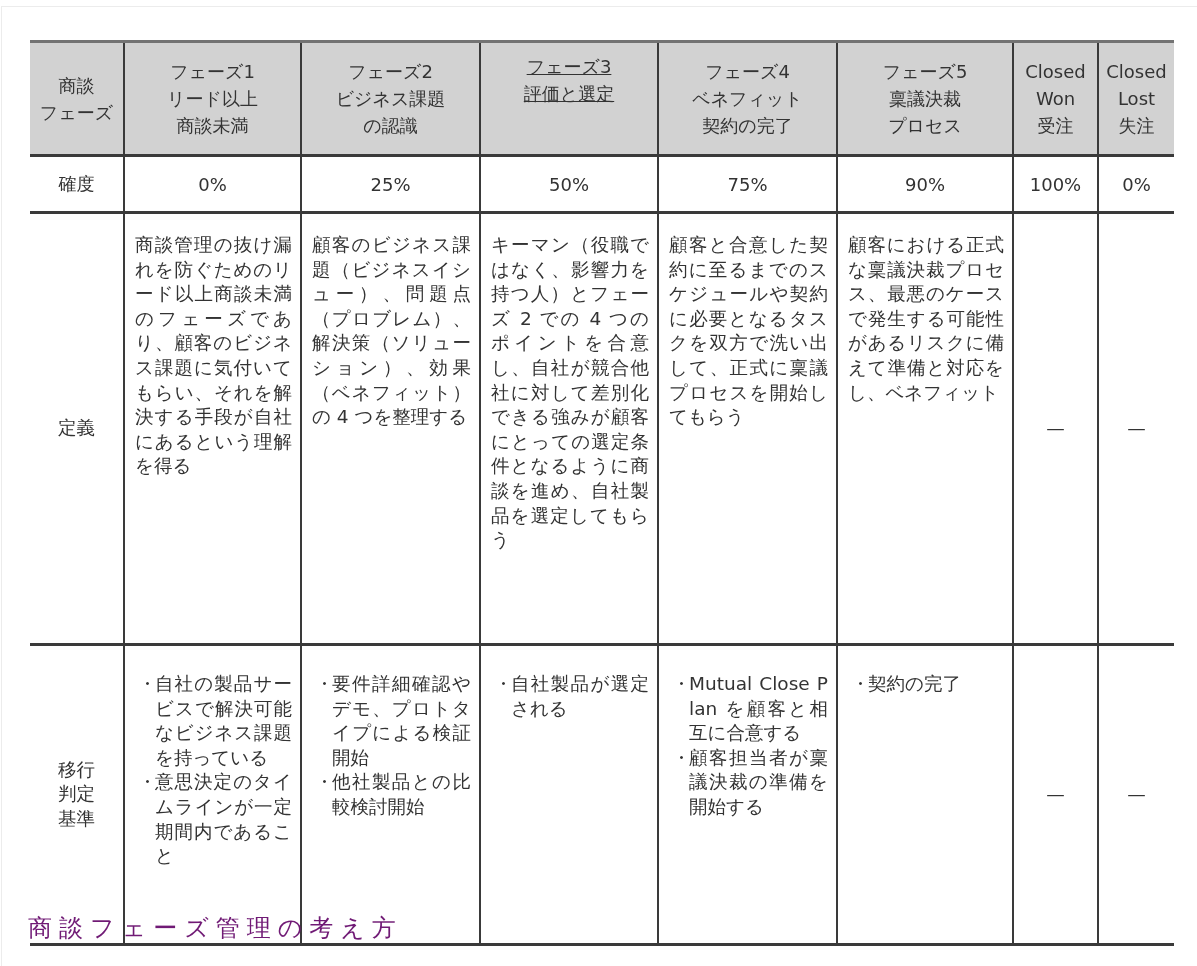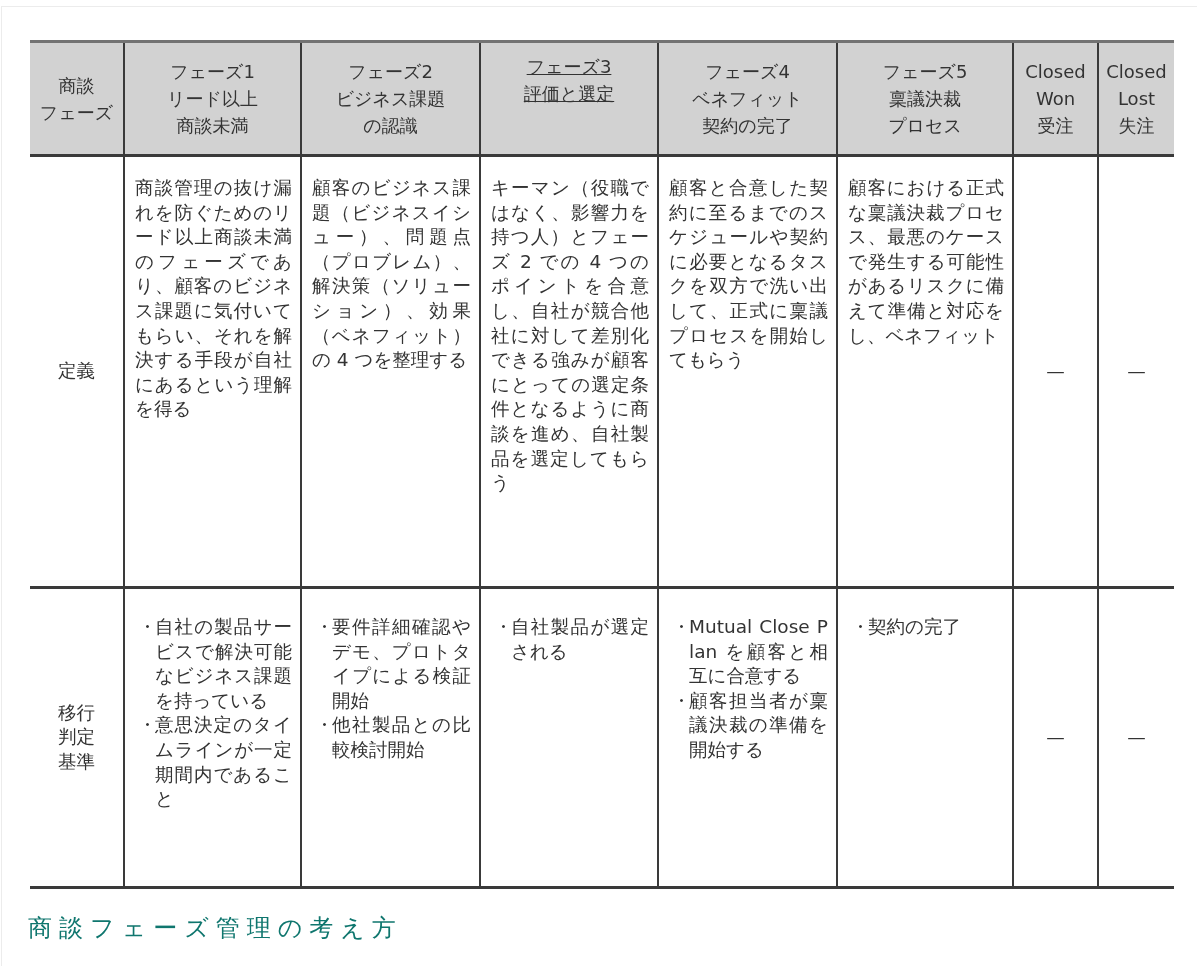--- a/index.html
+++ b/index.html
@@ -39,21 +39,21 @@
     }
     .crit-row td.body-cell { padding-top: 26px; }
     .cell-text { display: block; word-break: break-all; }
     ul.bullets { list-style: none; margin: 0; padding: 0; }
     ul.bullets li { position: relative; padding-left: 20px; word-break: break-all; }
     ul.bullets li .bullet-dot { position: absolute; left: 3px; top: 0; }
     .dash { font-size: 18px; }
     .caption {
       position: absolute; left: 28px; top: 912px;
       font-family: "DejaVu Serif", "Liberation Serif", serif;
-      font-size: 24px; letter-spacing: 7px; color: #0f766e;
+      font-size: 24px; letter-spacing: 7px; color: #701a75;
     }
   </style>
 </head>
 <body>
 
 <div class="page-frame"></div>
 
 <table class="phase-table">
   <colgroup>
     <col style="width:94px">
@@ -100,20 +100,30 @@
       <div>Won</div>
       <div>受注</div>
     </th>
     <th>
       <div>Closed</div>
       <div>Lost</div>
       <div>失注</div>
     </th>
   </tr>
 
+  <tr class="prob-row">
+    <td class="row-label">確度</td>
+    <td>0%</td>
+    <td>25%</td>
+    <td>50%</td>
+    <td>75%</td>
+    <td>90%</td>
+    <td>100%</td>
+    <td>0%</td>
+  </tr>
 
   <tr class="def-row">
     <td class="row-label">定義</td>
     <td class="body-cell">
           <span class="cell-text">商談管理の抜け漏れを防ぐためのリード以上商談未満のフェーズであり、顧客のビジネス課題に気付いてもらい、それを解決する手段が自社にあるという理解を得る</span>
         </td>
     <td class="body-cell">
           <span class="cell-text">顧客のビジネス課題（ビジネスイシュー）、問題点（プロブレム）、解決策（ソリューション）、効果（ベネフィット）の 4 つを整理する</span>
         </td>
     <td class="body-cell">

